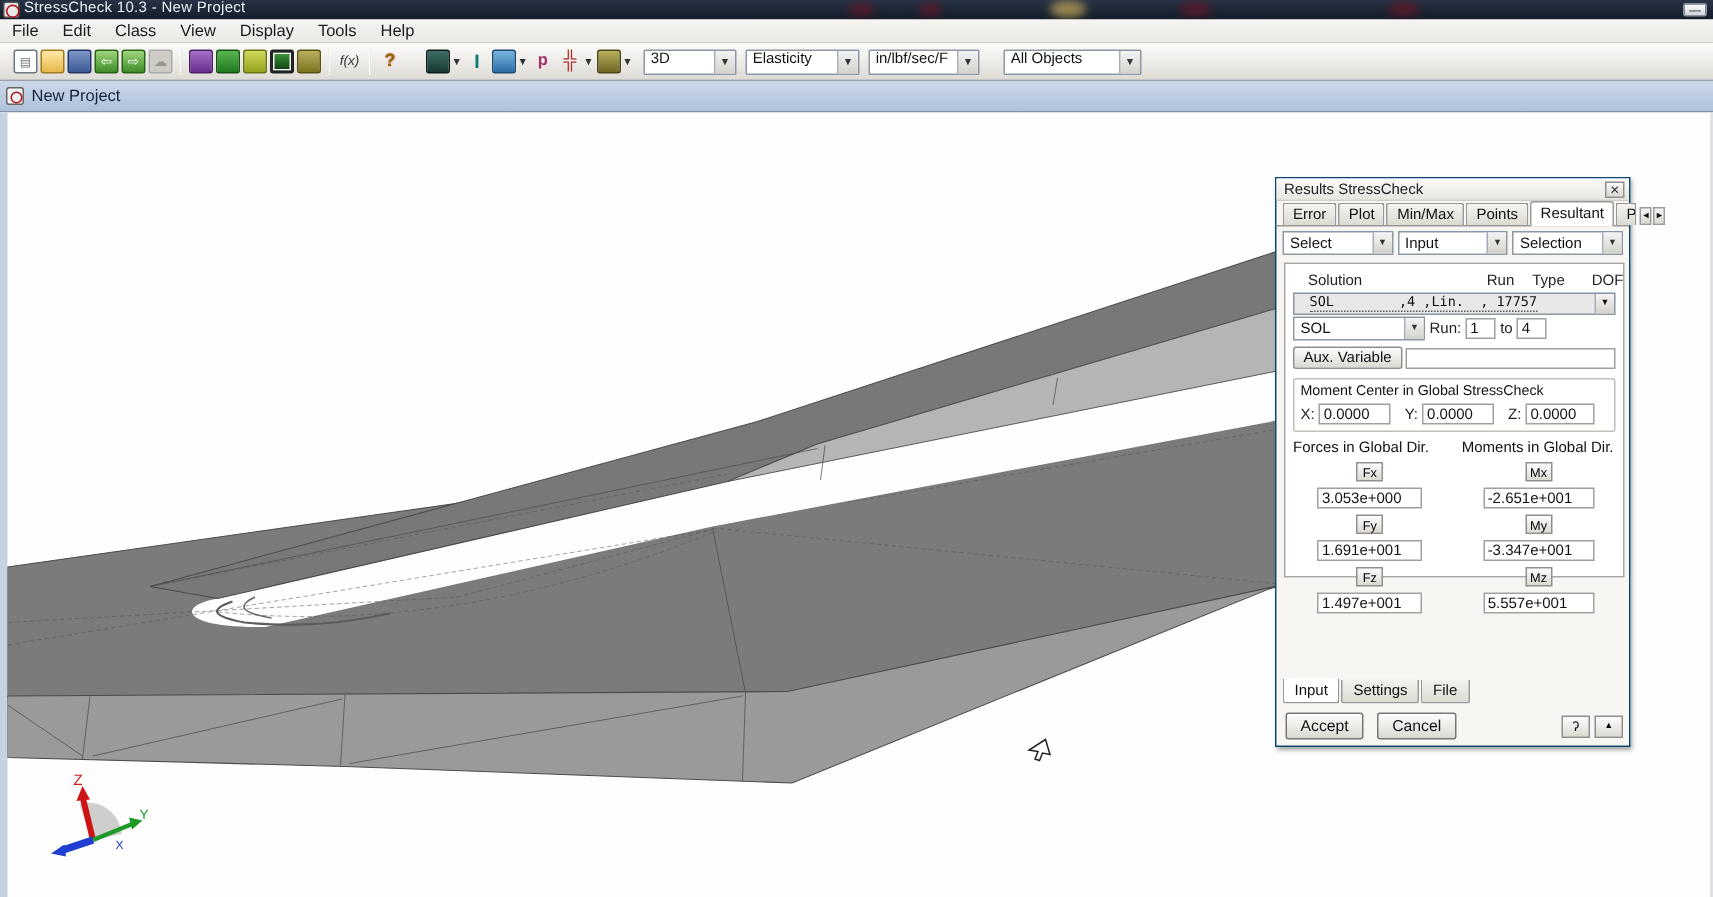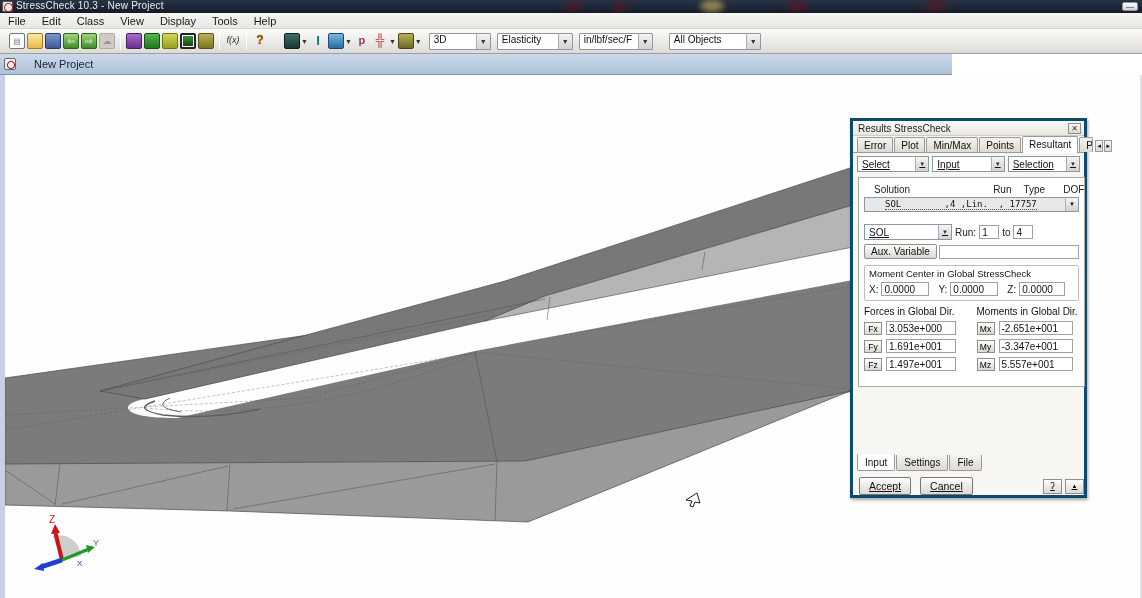--- a/index.html
+++ b/index.html
@@ -50,82 +50,82 @@
   .tbi.ax  { background:transparent; color:#b03030; font-weight:bold; font-size:12px; }
   .tbi.cam { background:linear-gradient(#b9b05a,#6e6624); border:1px solid #4c4716; }
   .dda { font-size:7px; color:#333; margin:0 1px 0 0; }
   .tbcombo { height:17px; background:#fff; border:1px solid #8b98a5; border-radius:1px;
     display:flex; justify-content:space-between; font-size:10px; color:#111;
     padding-left:4px; margin-left:6px; }
   .tbcombo .arr { width:14px; height:15px; background:linear-gradient(#f4f4f4,#d4d2cc);
     border-left:1px solid #aab; font-size:7px; color:#333; text-align:center; line-height:15px; }
 
   
-  .projbar { position:absolute; left:0; top:54px; width:952px; height:21px;
+  .projbar { position:absolute; left:0; top:54px; width:1142px; height:21px;
     background:linear-gradient(#ccd9ea,#aec1d8); border-bottom:1px solid #7f93ab;
-    display:flex; align-items:center; font-size:11px; color:#15233a;gap:13px; }
+    display:flex; align-items:center; font-size:11px; color:#15233a; }
   .projicon { width:12px; height:12px; margin:0 5px 0 4px; background:#f3f3f3; border:1px solid #666;
     border-radius:2px; position:relative; }
   .projicon::after { content:""; position:absolute; left:1.5px; top:1.5px; width:6px; height:6px;
     border:1.5px solid #b01118; border-radius:50%; transform:rotate(-45deg); }
 
   
   .viewport { position:absolute; left:0; top:75px; width:1142px; height:523px; background:#fefefe;
     border-left:5px solid #c6d2e2; border-right:2px solid #dfe3e8; }
   .modelsvg { position:absolute; left:0; top:0; width:1142px; height:523px; }
 
   
   .dlg { position:absolute; left:845px; top:118px; width:237px; height:380px;
-    background:#f7f6f3; border:3px solid #0c4a6e; box-shadow:1px 2px 3px rgba(0,0,0,.35);
+    background:#f7f6f3; border:1px solid #0c4a6e; box-shadow:1px 2px 3px rgba(0,0,0,.35);
     font-size:10px; color:#111; }
   .dlg-title { height:15px; display:flex; align-items:center; justify-content:space-between;
     padding:0 3px 0 5px; background:linear-gradient(#fbfaf8,#e8e6e0); border-bottom:1px solid #cfcdc6;
     font-size:10px; color:#222; }
   .dlg-close { width:13px; height:11px; background:linear-gradient(#fdfdfd,#d9d6cf); border:1px solid #8f8f8f;
     font-size:8px; line-height:9px; text-align:center; color:#333; }
   .tabs { display:flex; align-items:flex-end; height:17px; padding:2px 2px 0 4px; border-bottom:1px solid #9a9a9a; }
   .tab { padding:2px 6px 1px; border:1px solid #9a9a9a; border-bottom:none; background:linear-gradient(#f4f3f0,#ddдad3);
     background:linear-gradient(#f4f3f0,#dddad3); margin-right:1px; border-radius:2px 2px 0 0; white-space:nowrap; }
   .tab.active { background:#fff; position:relative; top:1px; padding-bottom:3px; }
   .tabarr { width:10px; height:12px; border:1px solid #9a9a9a; background:linear-gradient(#f7f6f4,#dcd9d2);
     font-size:6px; text-align:center; line-height:11px; margin-left:1px; }
   .selrow { display:flex; gap:3px; padding:3px 4px 3px; }
   .combo { height:16px; background:#fff; border:1px solid #8b98a5; display:flex; align-items:center;
-    justify-content:space-between; padding-left:4px; font-size:10px;text-decoration:underline; }
+    justify-content:space-between; padding-left:4px; font-size:10px; }
   .combo .arr { width:13px; height:14px; background:linear-gradient(#f4f4f4,#d4d2cc); border-left:1px solid #aab;
     font-size:6px; color:#333; text-align:center; line-height:14px; flex:none; }
   .panel { position:absolute; left:5px; top:56px; width:227px; height:210px; background:#fff;
     border:1px solid #a8a8a8; padding:4px 5px; }
   .hdrrow { display:flex; font-size:10px; color:#222; margin:2px 0 2px; }
   .solcombo { height:15px; border:1px solid #8b98a5; background:#e8e8e8; display:flex; align-items:center;
-    justify-content:space-between; padding-left:20px; margin-bottom:12px; }
+    justify-content:space-between; padding-left:10px; margin-bottom:1px; }
   .solcombo .txt { font-family:"DejaVu Sans Mono",monospace; font-size:9px; white-space:pre;
     border-bottom:1px dotted #555; }
   .runrow { display:flex; align-items:center; gap:3px; margin-bottom:4px; }
   .fld { height:14px; background:#fff; border:1px solid #a0a0a0; font-size:10px; padding:0 2px;
     font-family:"Liberation Sans",sans-serif; color:#111; }
   .lbl { color:#222; }
   .fmtrow { display:flex; align-items:center; gap:4px; margin:4px 0 6px; }
   .auxrow { display:flex; align-items:center; gap:2px; margin:2px 0 6px; }
   .btn { background:linear-gradient(#fdfdfc,#dcd9d2); border:1px solid #8f8f8f; border-radius:2px;
     font-size:10px; padding:1px 6px; color:#111; }
   .grp { border:1px solid #c2c0ba; border-radius:2px; padding:2px 4px 4px; margin-bottom:5px; }
   .grp .cap { font-size:9.5px; margin-bottom:3px; }
   .xyz { display:flex; align-items:center; gap:3px; }
   .fmcols { display:flex; gap:10px; }
   .fmcol  { flex:1; }
-  .fmrow { display:flex; align-items:center; gap:4px; margin:4px 0; }
+  .fmrow { display:flex; align-items:center; gap:4px; margin:4px 0;flex-direction:column; }
   .fmbtn { width:18px; height:13px; background:linear-gradient(#fdfdfc,#dcd9d2); border:1px solid #8f8f8f;
     font-size:8.5px; text-align:center; line-height:12px; }
   .fmlarow { position:absolute; left:5px; top:272px; width:228px; display:flex; align-items:center; gap:3px; font-size:10px; }
   .btabs { position:absolute; left:4px; top:334px; display:flex; align-items:flex-end; }
   .btab { padding:2px 7px; border:1px solid #9a9a9a; background:linear-gradient(#f4f3f0,#dddad3);
     margin-right:1px; border-radius:0 0 2px 2px; border-top:none; }
   .btab.active { background:#fff; border-top:1px solid #fff; margin-top:-1px; }
-  .actrow { position:absolute; left:6px; top:356px; width:225px; display:flex; align-items:center;text-decoration:underline; }
+  .actrow { position:absolute; left:6px; top:356px; width:225px; display:flex; align-items:center; }
   .pushbtn { background:linear-gradient(#fdfdfc,#dcd9d2); border:1px solid #777; border-radius:2px;
     font-size:10.5px; padding:2px 9px; color:#111; margin-right:9px; }
   .sqbtn { width:19px; height:15px; background:linear-gradient(#fdfdfc,#dcd9d2); border:1px solid #8f8f8f;
     font-size:9px; text-align:center; line-height:13px; margin-left:3px; }
   .spacer { flex:1; }
 </style>
 </head>
 <body>
 
 <div class="screen">

